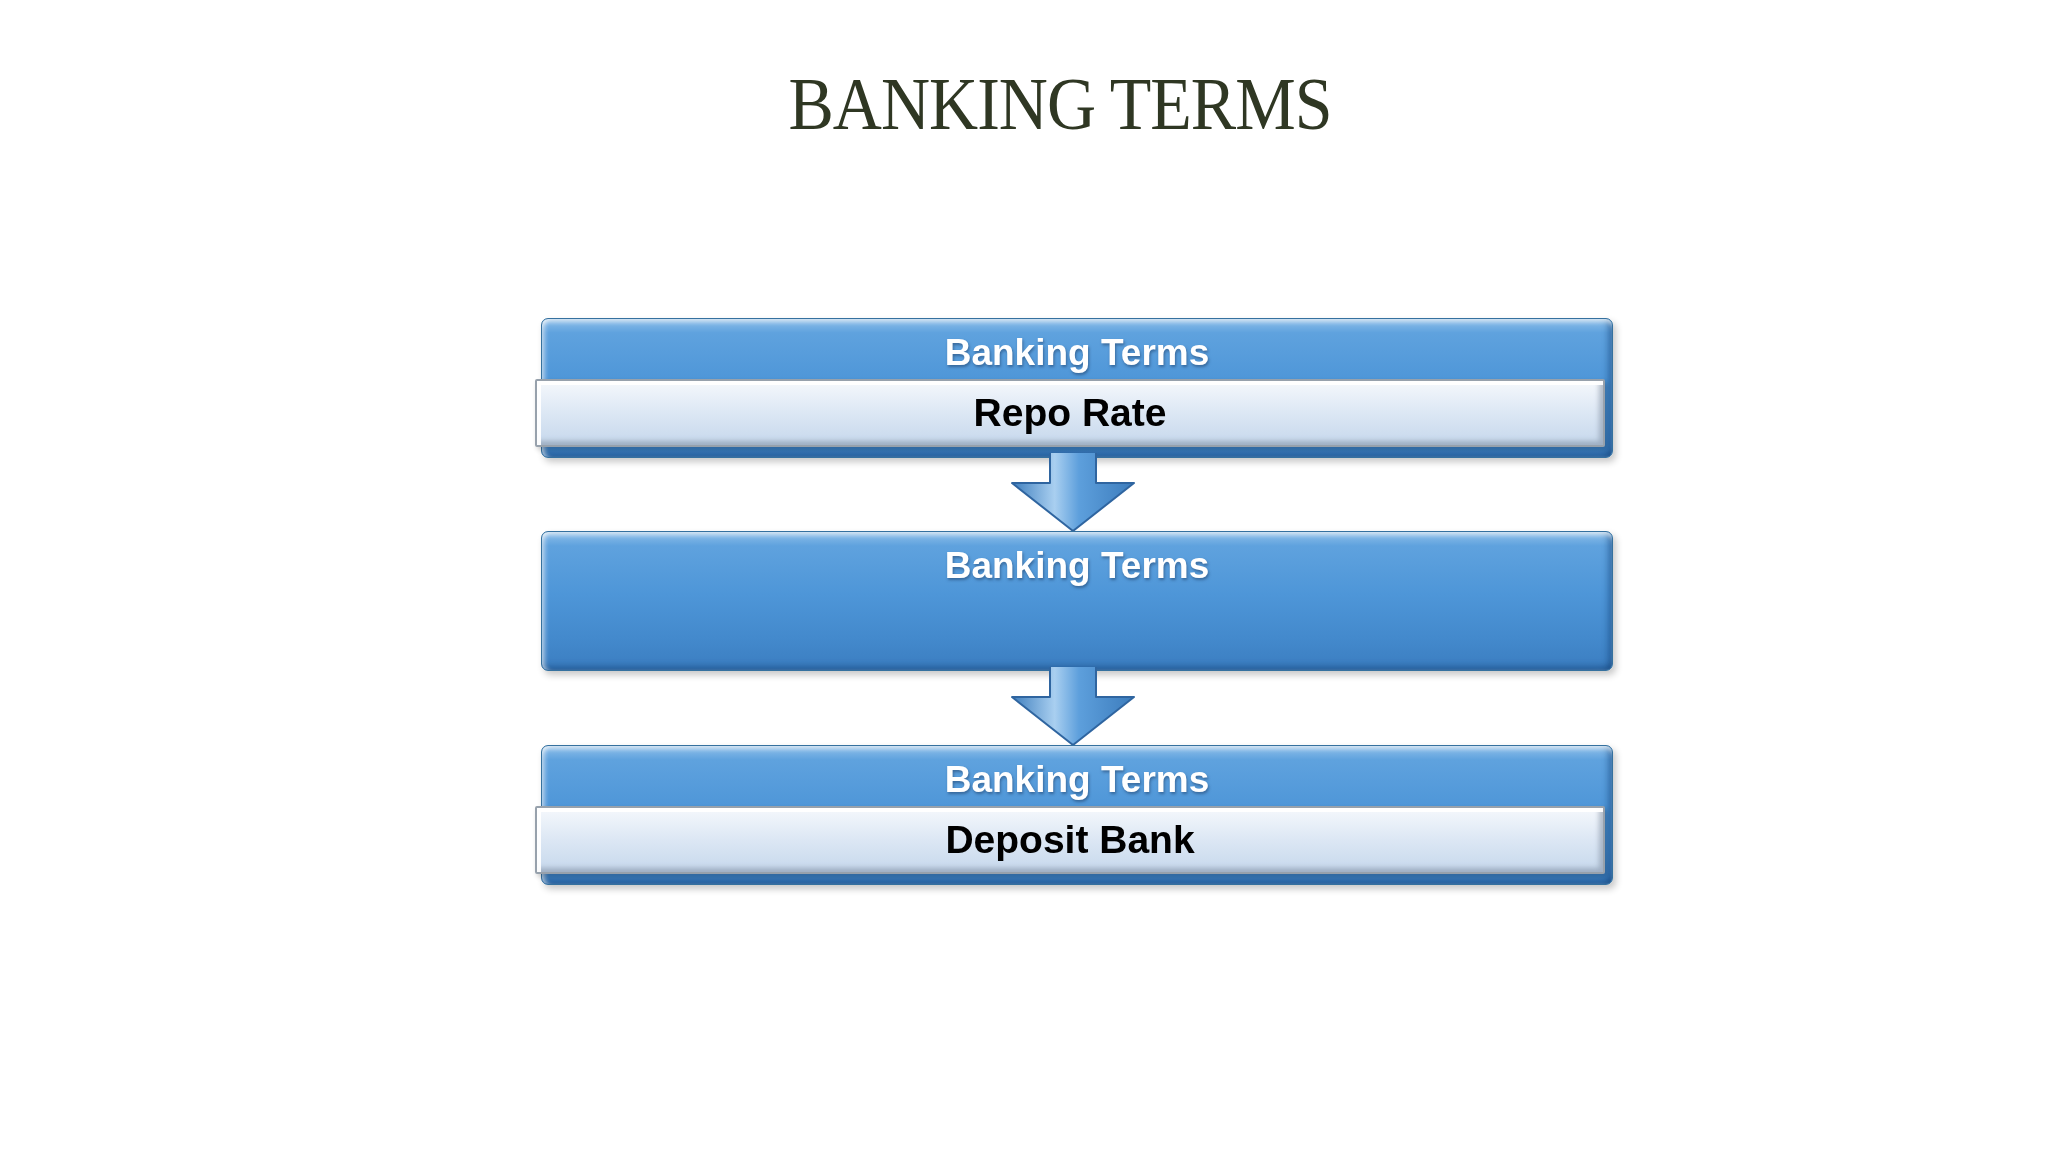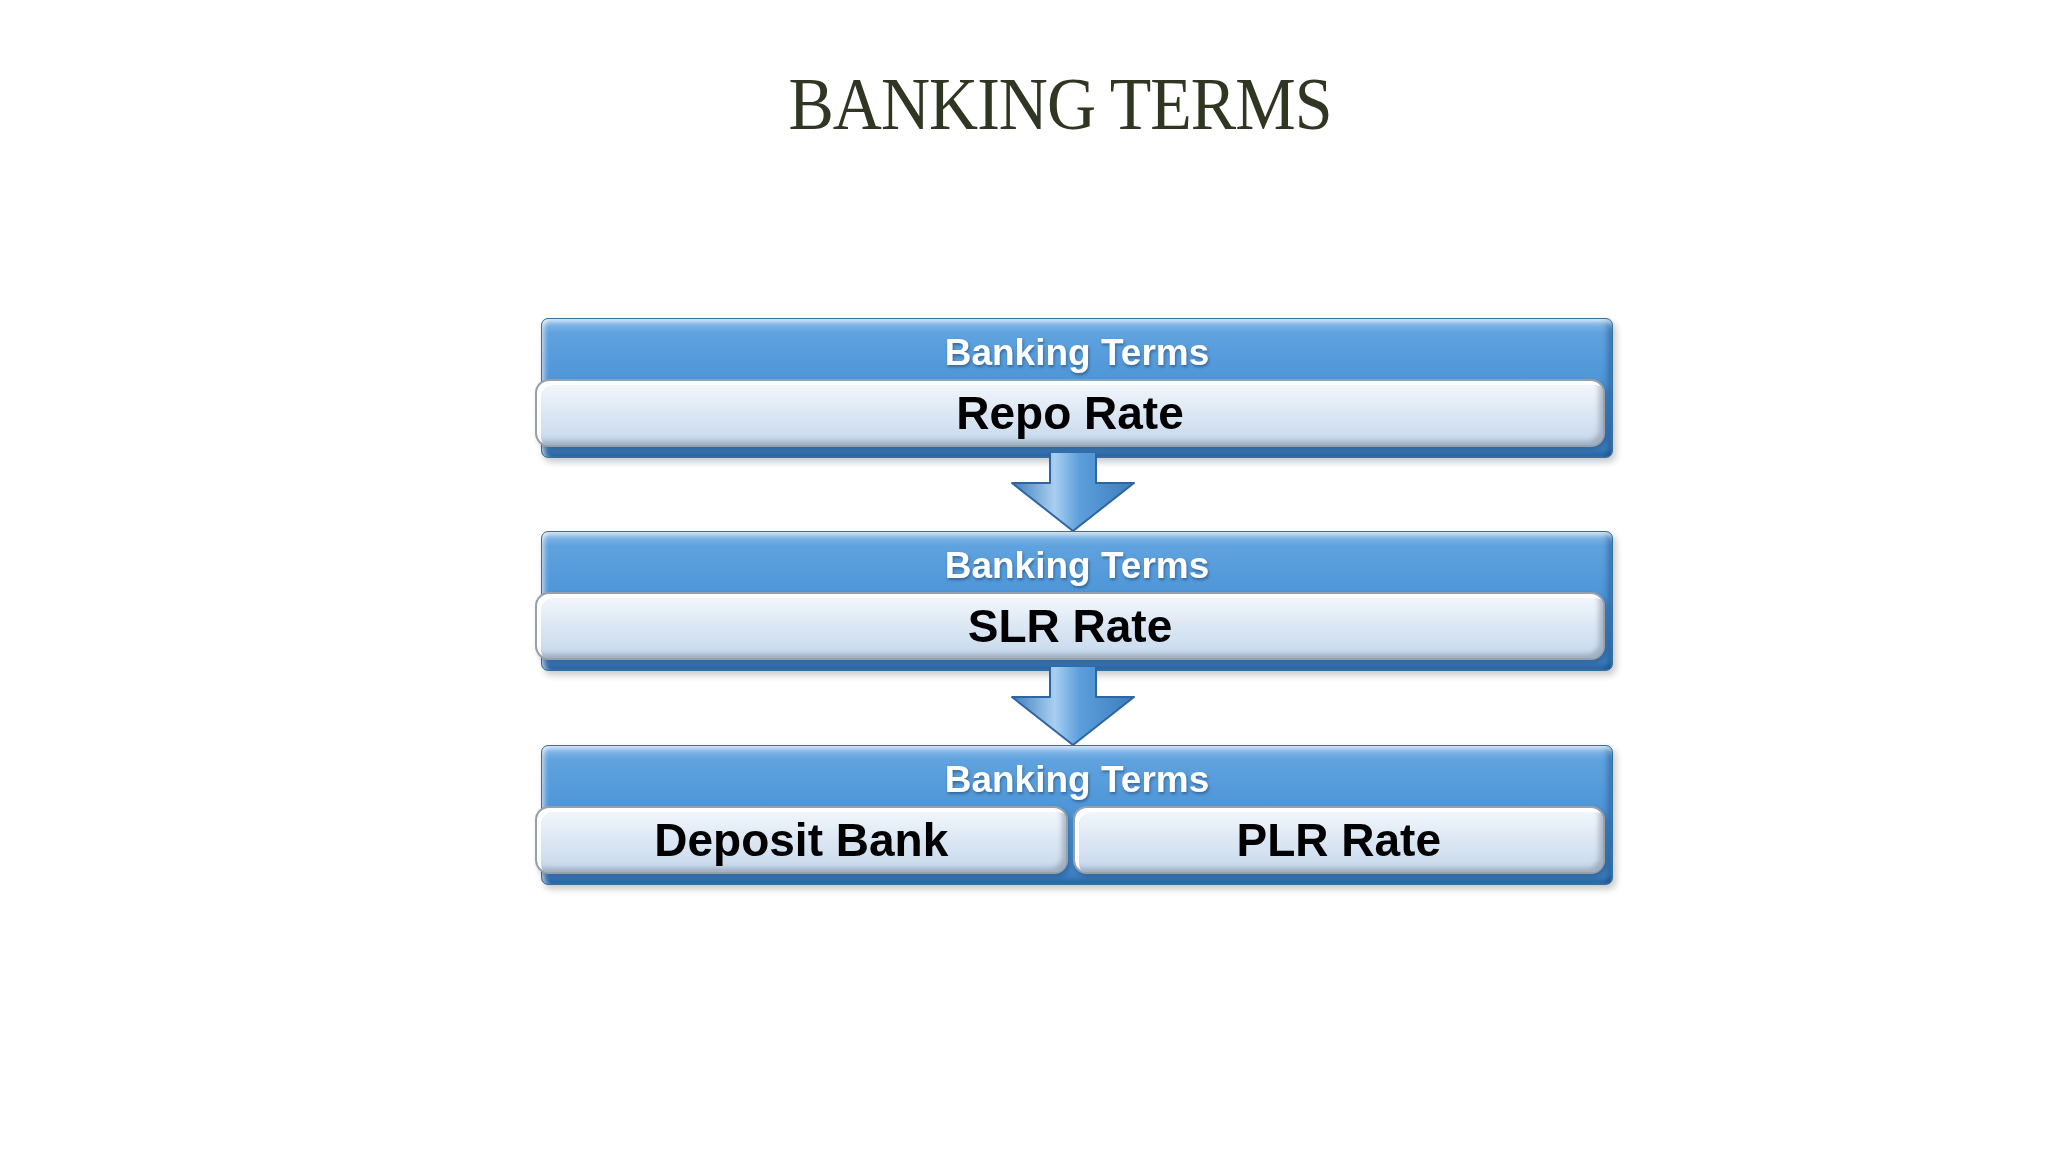--- a/index.html
+++ b/index.html
@@ -78,26 +78,26 @@
     flex: 1 1 0;
     display: flex;
     align-items: center;
     justify-content: center;
     box-sizing: border-box;
     background: linear-gradient(180deg,
       #F5F8FC 0%,
       var(--subbox-light, #DCE7F4) 50%,
       #C6D8EC 100%);
     border: 2px solid var(--subbox-border, #97A1AC);
-    border-radius: 14px;
+    border-radius: 2px;
     box-shadow:
       inset 4px 4px 0 rgba(255,255,255,0.95),
       inset -4px -4px 5px rgba(125,140,160,0.55),
       2px 3px 5px rgba(0,0,0,0.20);
-    font-size: 46px;
+    font-size: 39px;
     font-weight: bold;
     color: var(--item-text, #000000);
     white-space: nowrap;
   }
 
   
   .down-arrow {
     position: absolute;
     left: 972px;
     width: 130px;
@@ -128,37 +128,35 @@
         <stop offset="0.55" stop-color="#5D9FDC"></stop>
         <stop offset="1" stop-color="#3C7CBC"></stop>
       </linearGradient>
     </defs>
     <polygon points="42,-2 88,-2 88,30 126,30 65,78 4,30 42,30" fill="url(#ag1)" stroke="#2F65A0" stroke-width="2" stroke-linejoin="round"></polygon>
   </svg>
 
   <div class="group group-2">
     <div class="group-header">Banking Terms</div>
     <div class="item-row">
-      <div class="term-item">SLR Rate</div>
     </div>
   </div>
 
   <svg class="down-arrow arrow-2" viewBox="0 0 130 80">
     <defs>
       <linearGradient id="ag2" x1="0" y1="0" x2="1" y2="0">
         <stop offset="0" stop-color="#3F7FBE"></stop>
         <stop offset="0.35" stop-color="#A9CFF0"></stop>
         <stop offset="0.55" stop-color="#5D9FDC"></stop>
         <stop offset="1" stop-color="#3C7CBC"></stop>
       </linearGradient>
     </defs>
     <polygon points="42,-2 88,-2 88,30 126,30 65,78 4,30 42,30" fill="url(#ag2)" stroke="#2F65A0" stroke-width="2" stroke-linejoin="round"></polygon>
   </svg>
 
   <div class="group group-3">
     <div class="group-header">Banking Terms</div>
     <div class="item-row">
       <div class="term-item">Deposit Bank</div>
-      <div class="term-item">PLR Rate</div>
     </div>
   </div>
 
 </div>
 
 </body></html>

